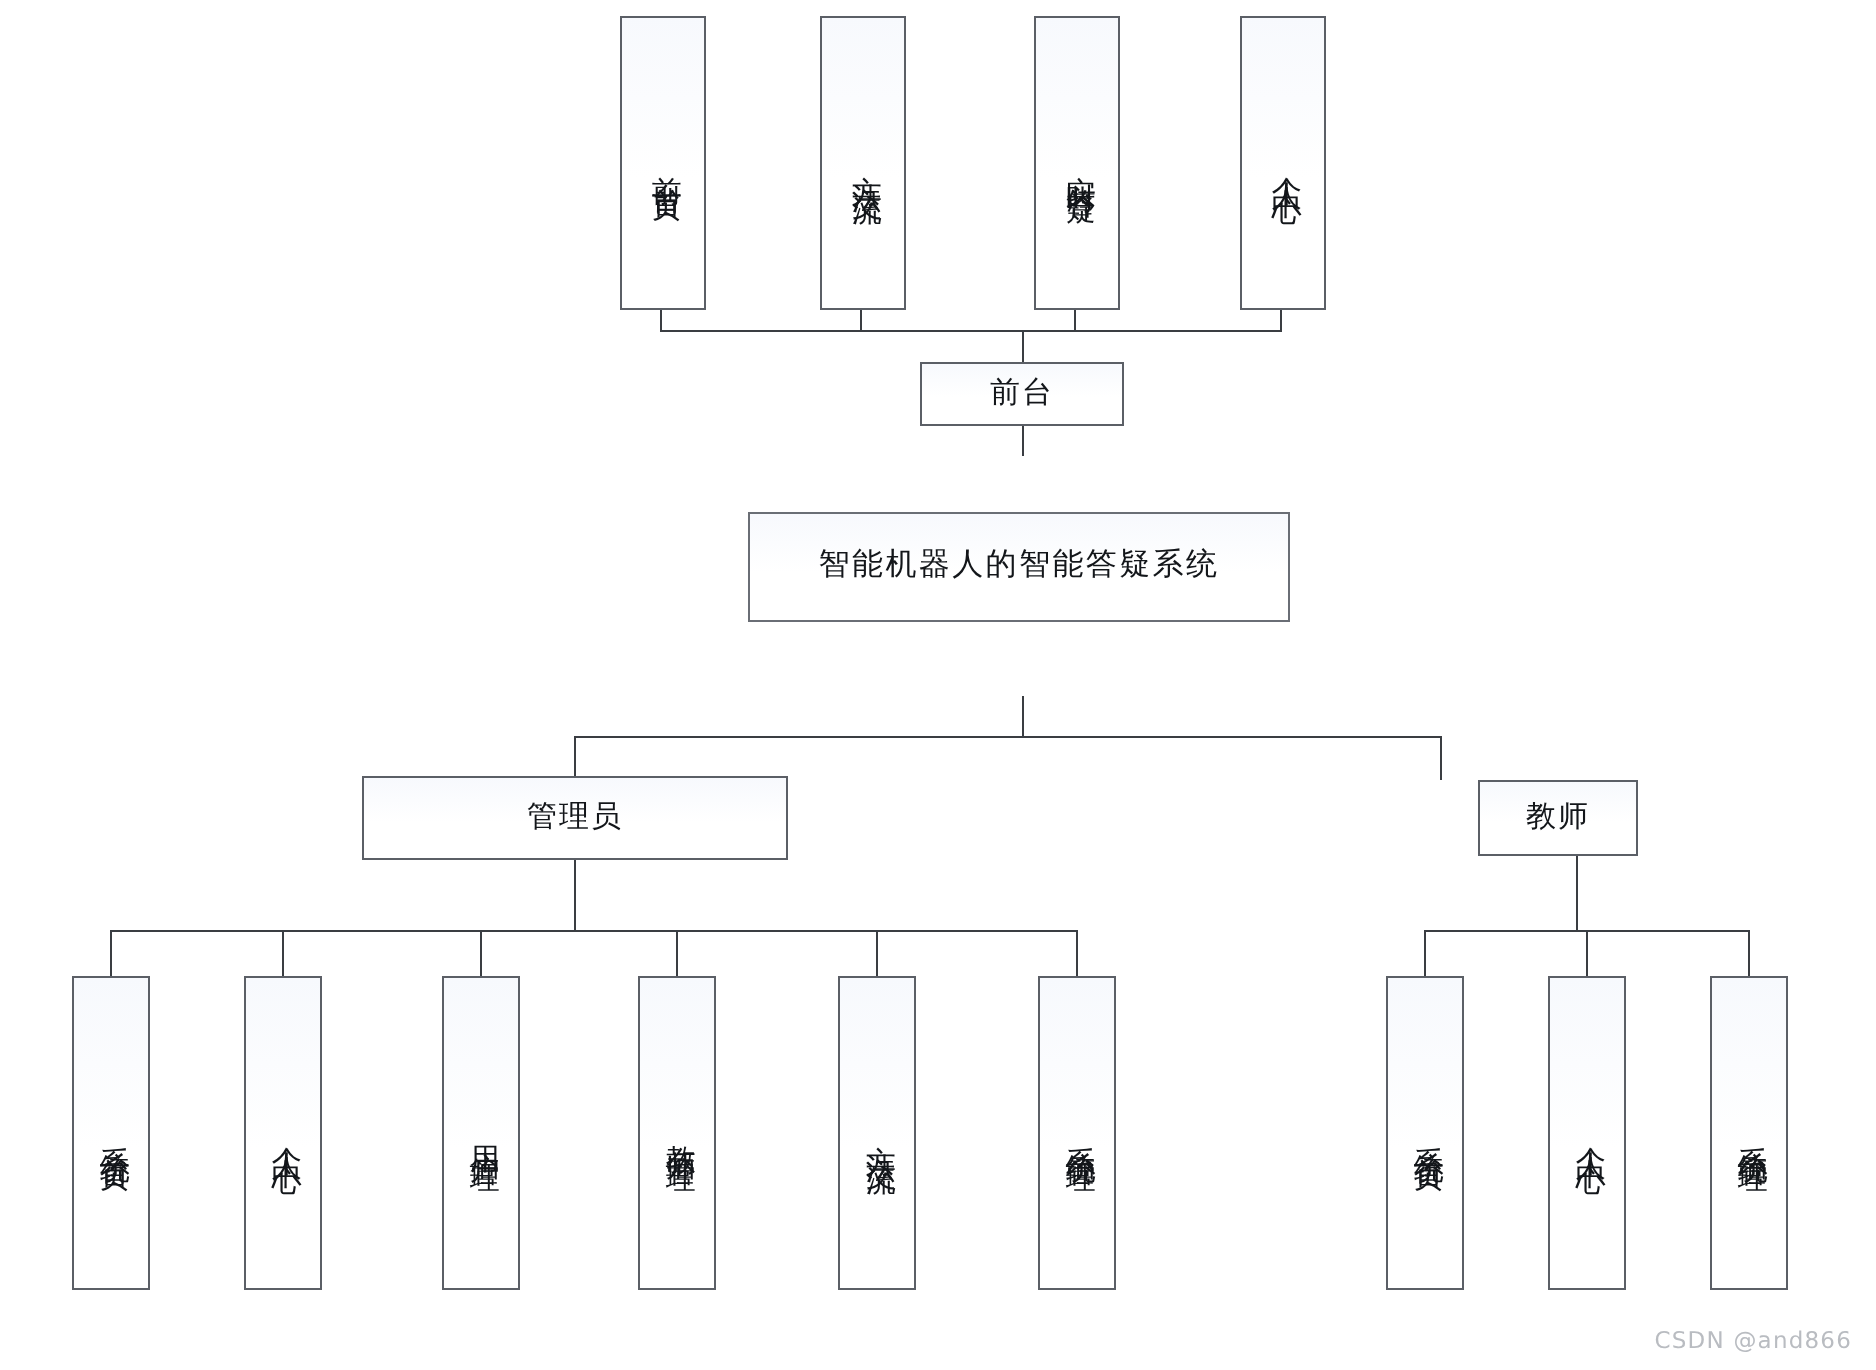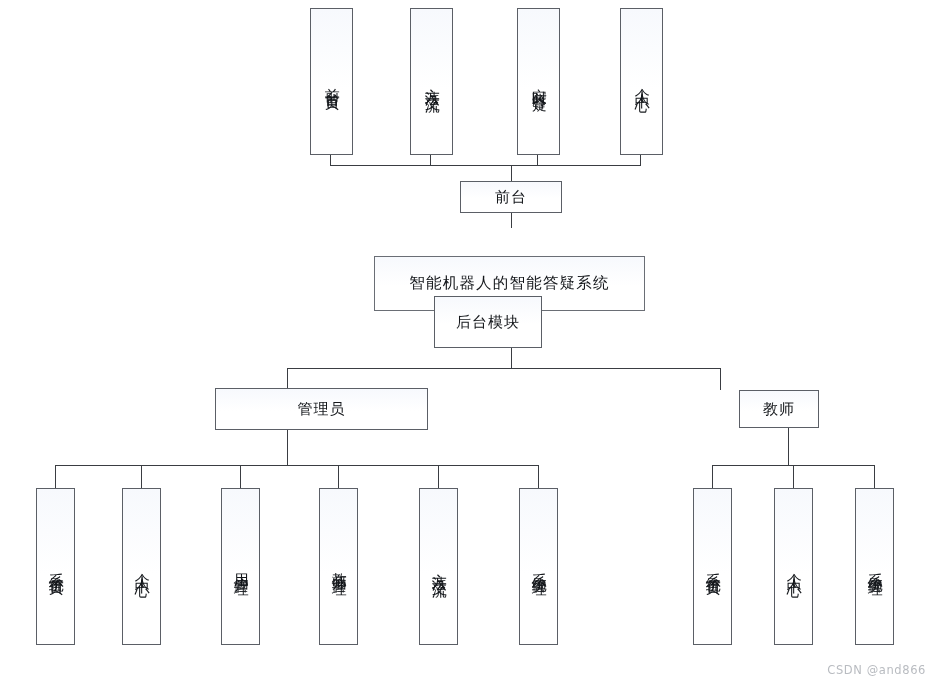--- a/index.html
+++ b/index.html
@@ -88,30 +88,29 @@
   <div class="edge v" style="left:511px; top:165px; height:16px;"></div>
 
   <div class="node horizontal" style="left:460px; top:181px; width:102px; height:32px;">前台</div>
 
   <div class="edge v" style="left:511px; top:213px; height:15px;"></div>
 
   <div class="node title-node" style="left:374px; top:228px; width:271px; height:55px;">智能机器人的智能答疑系统</div>
 
   <div class="edge v" style="left:511px; top:283px; height:13px;"></div>
 
-  <div class="node horizontal" style="left:434px; top:296px; width:108px; height:52px;">后台模块</div>
 
   <div class="edge v" style="left:511px; top:348px; height:20px;"></div>
 
   <div class="edge h" style="left:287px; top:368px; width:434px;"></div>
 
   <div class="edge v" style="left:287px; top:368px; height:20px;"></div>
   <div class="edge v" style="left:720px; top:368px; height:22px;"></div>
 
-  <div class="node horizontal" style="left:181px; top:388px; width:213px; height:42px;margin-left:34px;">管理员</div>
+  <div class="node horizontal" style="left:181px; top:388px; width:213px; height:42px;">管理员</div>
 
   <div class="edge v" style="left:287px; top:430px; height:35px;"></div>
   <div class="edge h" style="left:55px; top:465px; width:484px;"></div>
 
   <div class="edge v" style="left:55px;  top:465px; height:23px;"></div>
   <div class="edge v" style="left:141px; top:465px; height:23px;"></div>
   <div class="edge v" style="left:240px; top:465px; height:23px;"></div>
   <div class="edge v" style="left:338px; top:465px; height:23px;"></div>
   <div class="edge v" style="left:438px; top:465px; height:23px;"></div>
   <div class="edge v" style="left:538px; top:465px; height:23px;"></div>

